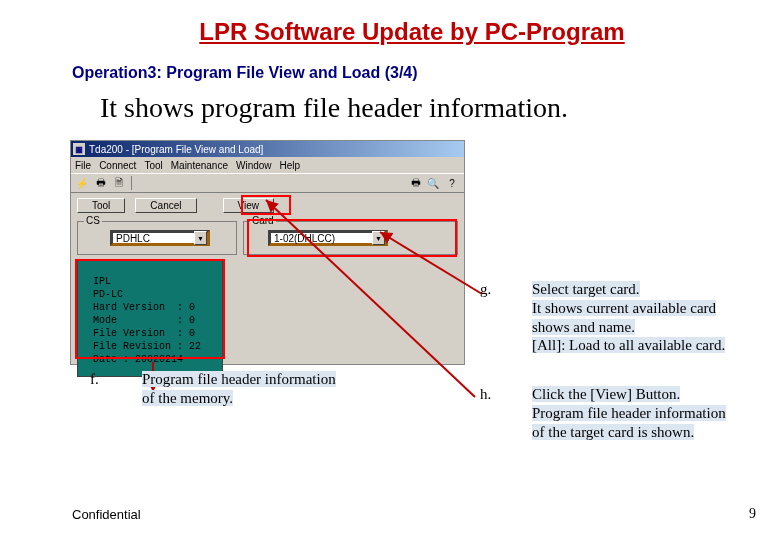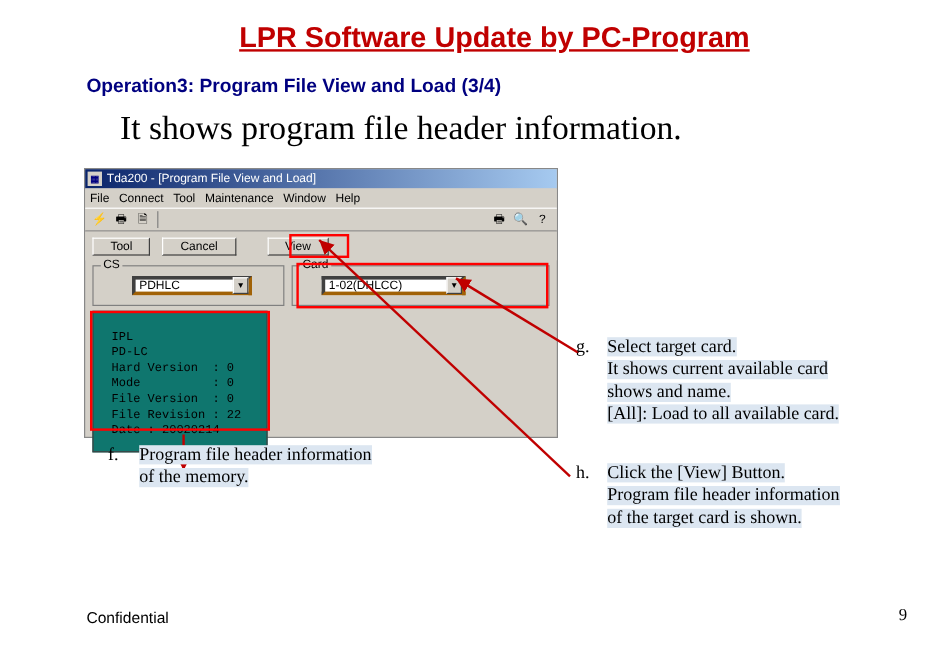--- a/index.html
+++ b/index.html
@@ -176,21 +176,21 @@
   .annotation .letter {
     display: table-cell;
     width: 26px;
     vertical-align: top;
     padding-right: 2px;
   }
   .annotation .text {
     display: table-cell;
     vertical-align: top;
   }
-  .ann-highlight { background: #dce6f1; display: inline; }
+  .ann-highlight { background: #dce6f1; display: inline; margin-left: 26px; }
   .confidential {
     position: absolute;
     left: 72px;
     bottom: 18px;
     font-size: 13px;
     font-family: Arial, sans-serif;
     color: #000;
   }
   .pagenum {
     position: absolute;

